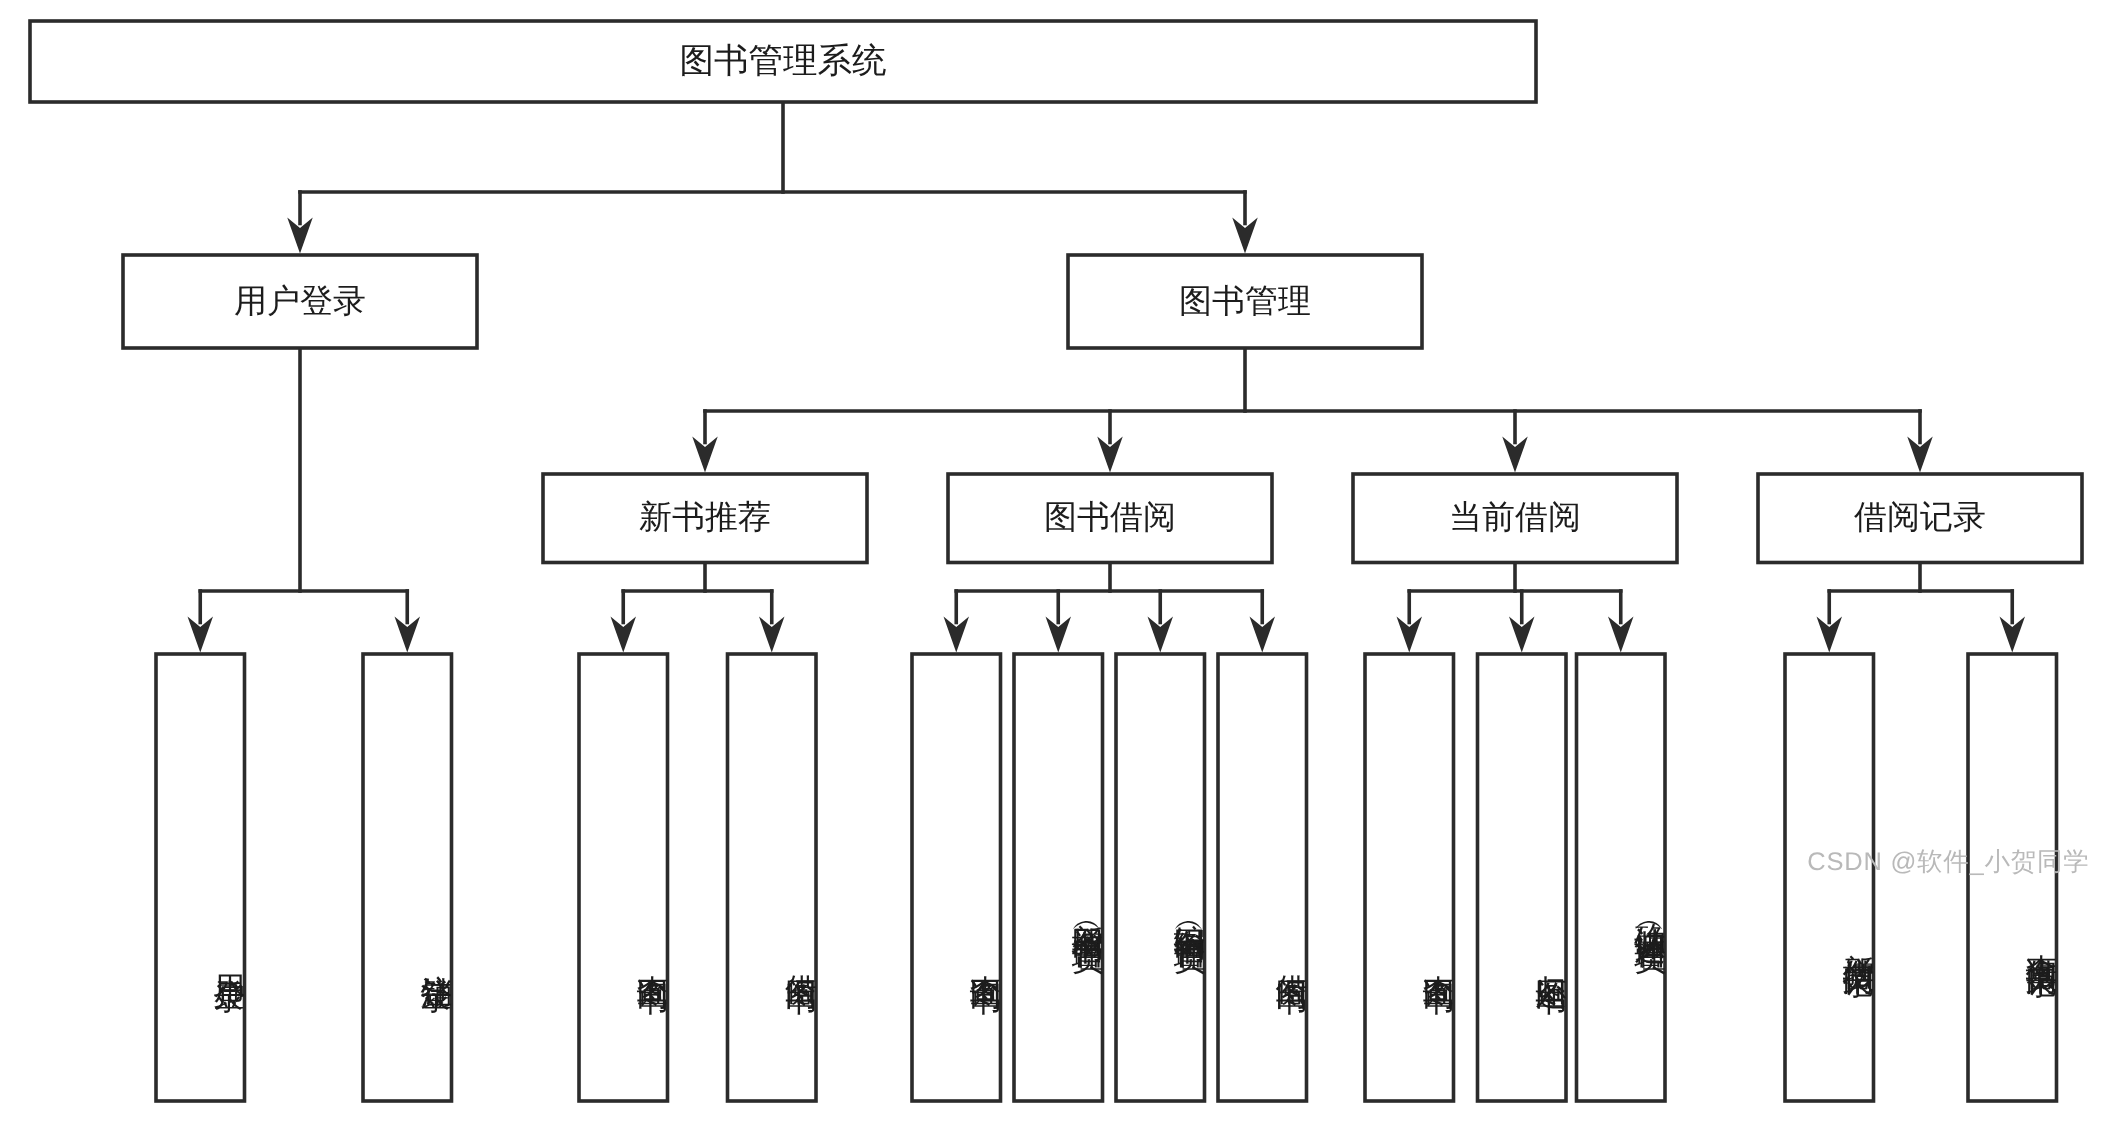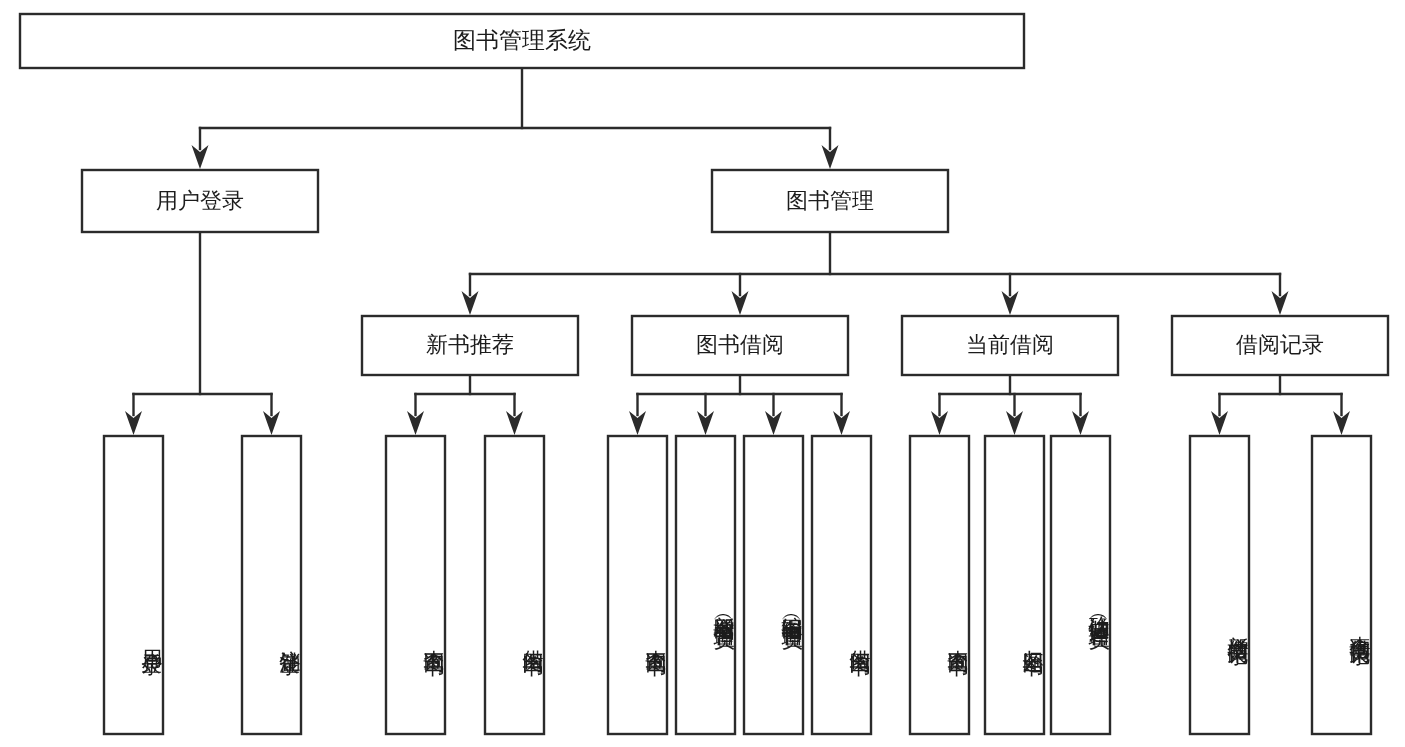--- a/index.html
+++ b/index.html
@@ -221,13 +221,14 @@
       <div class="leaf-label" style="left: 608px; top: 436px; width: 59px; height: 298px; padding-top: 103px; box-sizing: border-box;">查询图书</div>
       <div class="leaf-label" style="left: 676px; top: 436px; width: 59px; height: 298px; padding-top: 46px; box-sizing: border-box;">新增图书（管理员）</div>
       <div class="leaf-label" style="left: 744px; top: 436px; width: 59px; height: 298px; padding-top: 46px; box-sizing: border-box;">编辑图书（管理员）</div>
       <div class="leaf-label" style="left: 812px; top: 436px; width: 59px; height: 298px; padding-top: 103px; box-sizing: border-box;">借阅图书</div>
       <div class="leaf-label" style="left: 910px; top: 436px; width: 59px; height: 298px; padding-top: 103px; box-sizing: border-box;">查询图书</div>
       <div class="leaf-label" style="left: 985px; top: 436px; width: 59px; height: 298px; padding-top: 103px; box-sizing: border-box;">归还图书</div>
       <div class="leaf-label" style="left: 1051px; top: 436px; width: 59px; height: 298px; padding-top: 46px; box-sizing: border-box;">确认归还（管理员）</div>
       <div class="leaf-label" style="left: 1190px; top: 436px; width: 59px; height: 298px; padding-top: 80px; box-sizing: border-box;">新增借阅记录</div>
       <div class="leaf-label" style="left: 1312px; top: 436px; width: 59px; height: 298px; padding-top: 80px; box-sizing: border-box;">查询借阅记录</div>
     </div>
+  <div class="watermark">CSDN @软件_小贺同学</div>
 </div>
 
 </body></html>

